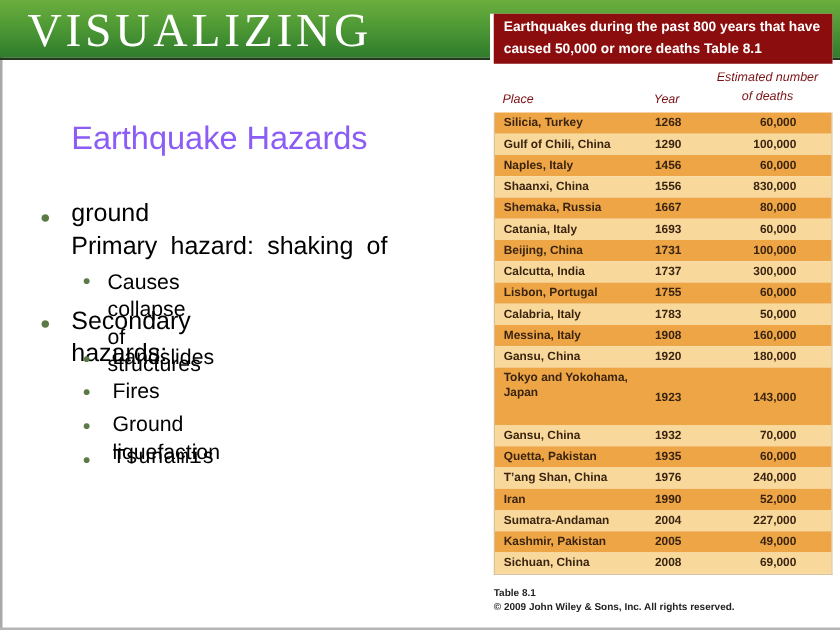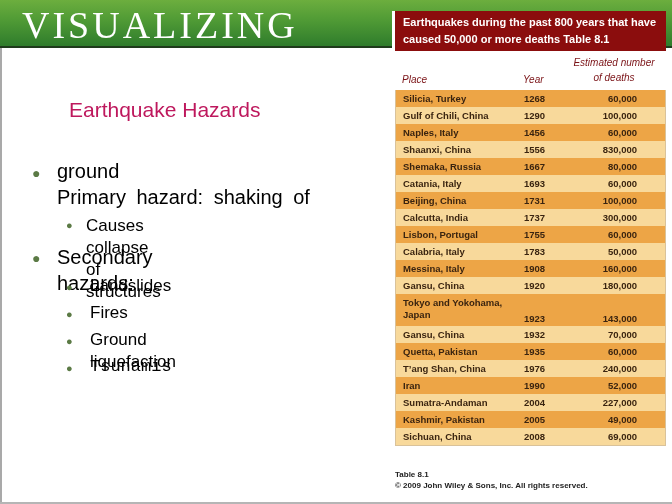--- a/index.html
+++ b/index.html
@@ -15,21 +15,21 @@
       border-bottom: 2px solid #1f3b1c;
     }
     .banner-title {
       position: absolute; left: 22px; top: 4px;
       font-family: "Liberation Serif", serif; font-size: 38px; letter-spacing: 3px;
       color: #ffffff; line-height: 42px;
     }
 
     .slide-title {
       position: absolute; left: 57px; top: 94px;
-      font-size: 21px; color: #be185d; line-height: 32px; margin-left: 12px;
+      font-size: 26px; color: #8b5cf6; line-height: 32px;
     }
 
     .bullets { position: absolute; left: 0; top: 0; }
     .b1 { position: absolute; font-size: 20px; color: #000; line-height: 26px; }
     .b2 { position: absolute; font-size: 17px; color: #000; line-height: 22px; }
     .dot { position: absolute; color: #5b7a45; font-size: 14px; }
 
     .table-panel {
       position: absolute; left: 392px; top: 11px; width: 274px; height: 484px; background: #ffffff;
     }
@@ -38,21 +38,21 @@
       background: #8b0d0d; color: #ffffff; font-weight: bold; font-size: 11px; line-height: 17px;
       padding: 3px 0 0 8px;
     }
     .col-head {
       position: absolute; color: #7a1216; font-weight: normal; font-style: italic; font-size: 10px; line-height: 15px;
     }
     .rows { position: absolute; left: 395px; top: 90px; width: 271px; border-left: 1px solid #d9c29a; border-right: 1px solid #d9c29a; border-bottom: 1px solid #d9c29a;}
     .row { position: relative; height: 17px; font-size: 9.5px; font-weight: bold; color: #3a2410; }
     .row.dark { background: #eda546; }
     .row.light { background: #f8d99b; }
-    .row.tall { height: 32px; }
+    .row.tall { height: 46px; }
     .row .place { position: absolute; left: 7px; top: 3px; width: 115px; line-height: 12px; }
     .row .year { position: absolute; left: 128px; top: 3px; line-height: 12px; }
     .row .deaths { position: absolute; right: 28px; top: 3px; line-height: 12px; text-align: right; }
     .row.tall .year, .row.tall .deaths { top: 19px; }
 
     .caption { position: absolute; left: 395px; top: 469px; font-size: 8px; font-weight: bold; color: #222; line-height: 11px; }
   </style>
 </head>
 <body>
 

